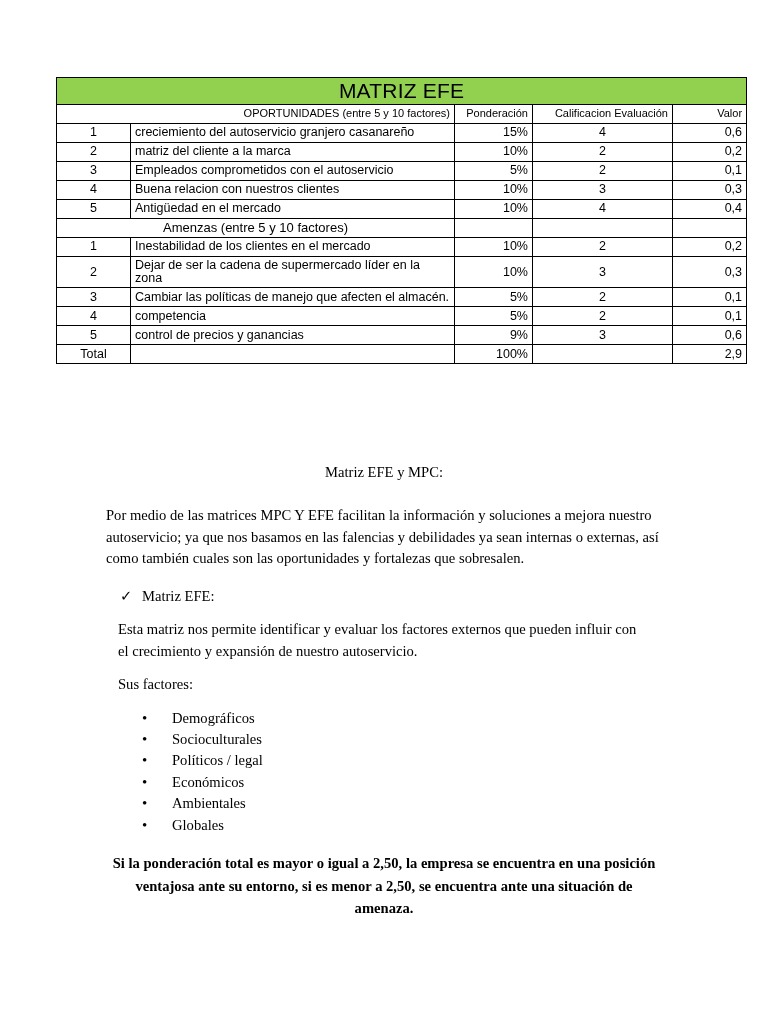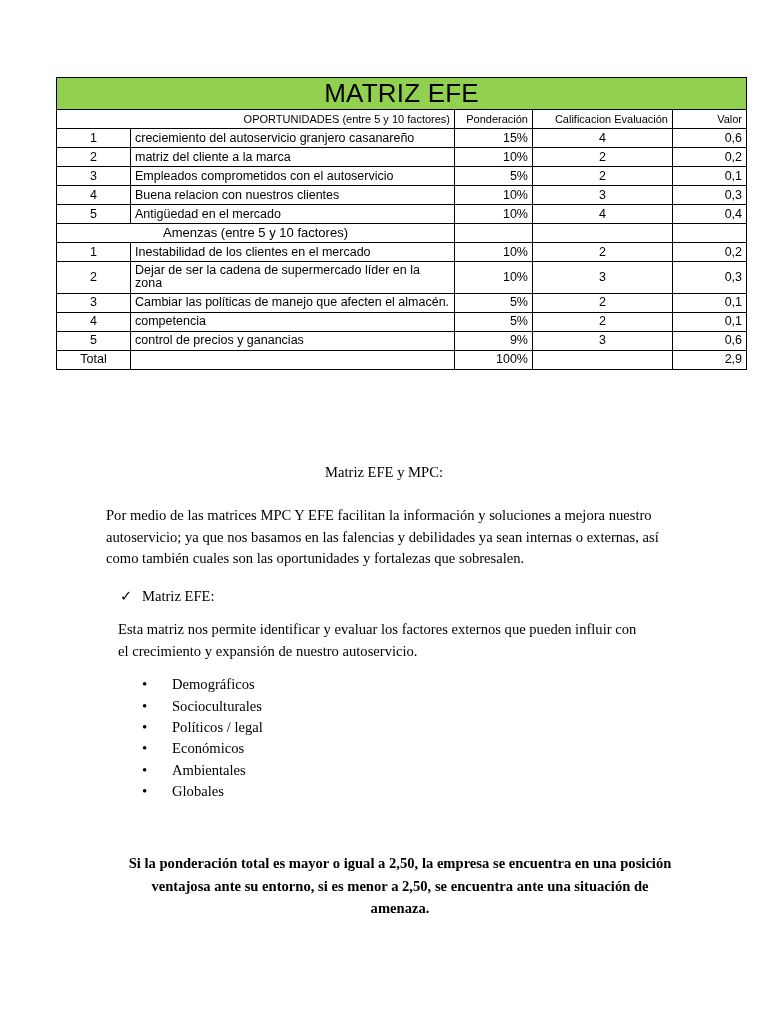--- a/index.html
+++ b/index.html
@@ -51,21 +51,21 @@
   col.c-num   { width: 74px;  }
   col.c-desc  { width: 324px; }
   col.c-pond  { width: 78px;  }
   col.c-calif { width: 140px; }
   col.c-valor { width: 74px;  }
 
   .title-row td {
     background: #92D050;
     text-align: center;
     font-weight: bold;
-    font-size: 26px;
+    font-size: 21px;
     height: 42px;
     letter-spacing: 0.2px;
     padding: 2px 4px;
   }
 
   .head-row td {
     font-weight: bold;
     text-align: right;
     font-size: 11px;
     height: 22px;
@@ -133,21 +133,20 @@
 
   .closing {
     position: absolute;
     left: 106px;
     top: 852px;
     width: 556px;
     text-align: center;
     font-weight: bold;
     font-size: 14.6px;
     line-height: 1.55;
-    margin-left: 16px;
   }
 </style>
 </head>
 <body>
 
 <div class="page">
 
   <div class="matrix-wrap">
     <table class="efe">
       <colgroup>
@@ -267,20 +266,21 @@
 
     <p class="para">Por medio de las matrices MPC Y EFE facilitan  la información  y soluciones  a mejora nuestro autoservicio; ya que nos basamos en las falencias y debilidades ya sean internas o externas, así como también cuales son las oportunidades y fortalezas que sobresalen.</p>
 
     <p class="check-line">
       <span class="cmark">✓</span>
       <span>Matriz EFE:</span>
     </p>
 
     <p class="para-tight">Esta matriz nos permite  identificar y evaluar los factores externos que pueden influir con el crecimiento y expansión de nuestro autoservicio.</p>
 
+    <p class="para-tight">Sus factores:</p>
 
     <ul class="factors">
       <li>
         <span class="dot">•</span>
         <span>Demográficos</span>
       </li>
       <li>
         <span class="dot">•</span>
         <span>Socioculturales</span>
       </li>

